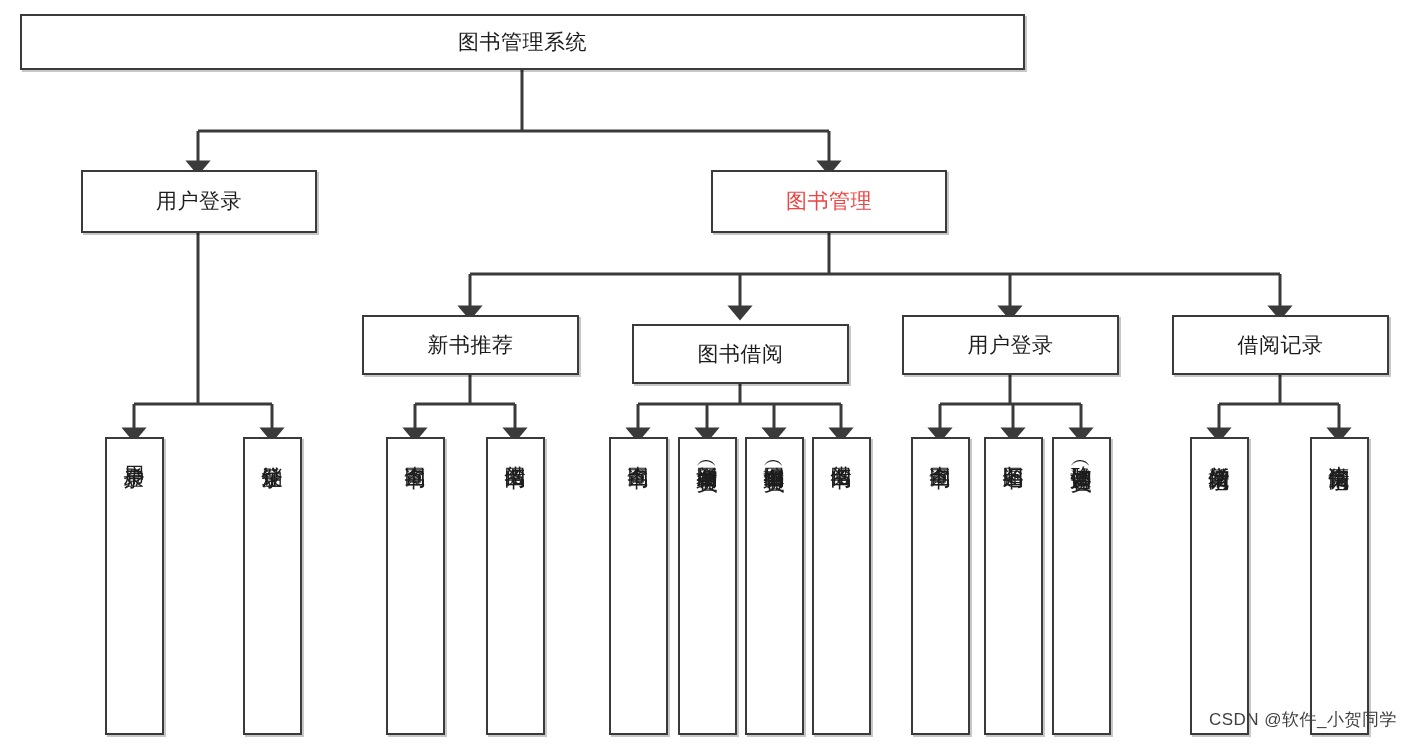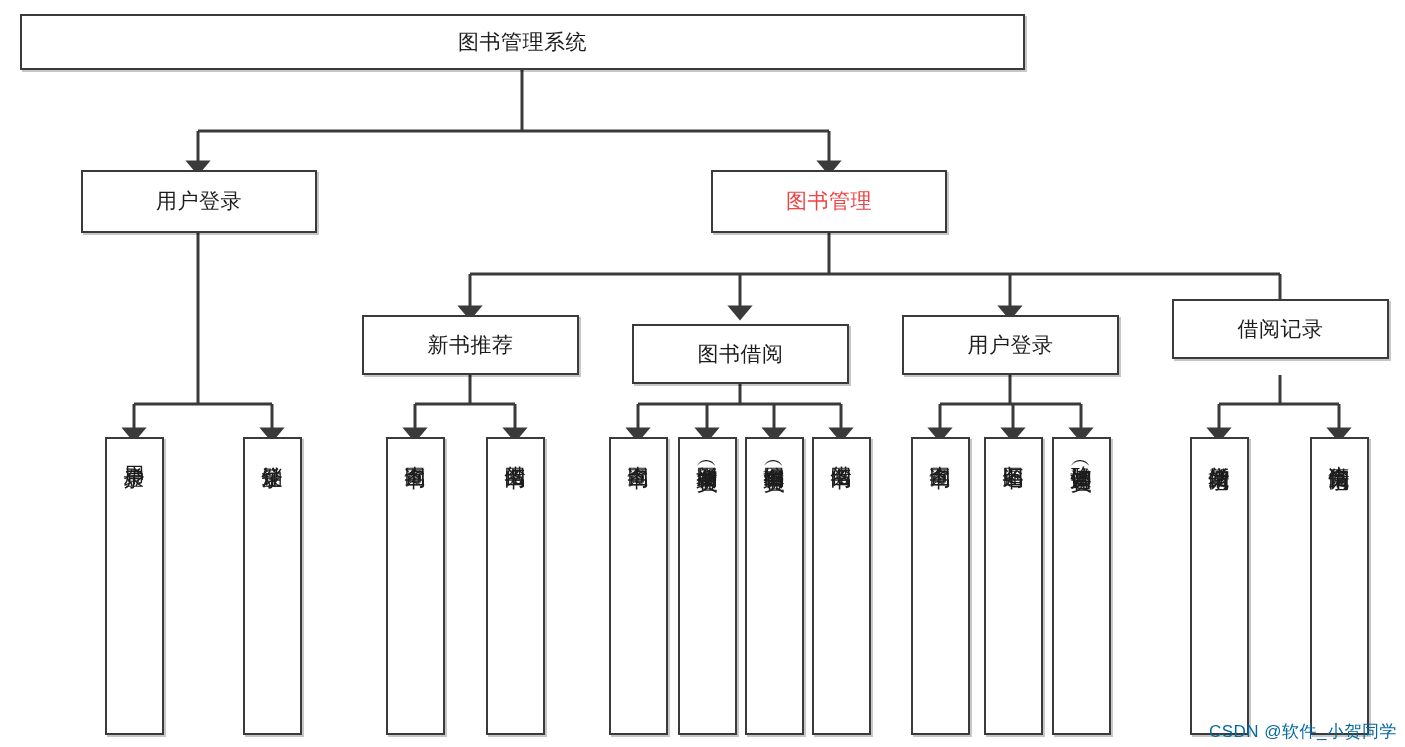--- a/index.html
+++ b/index.html
@@ -53,23 +53,23 @@
   .node.vert .node-label {
     writing-mode: vertical-rl;
     text-orientation: upright;
     font-size: 21px;
     letter-spacing: 1px;
     line-height: 1;
   }
   #watermark {
     position: absolute;
     right: 8px;
-    bottom: 4px;
+    bottom: 16px;
     font-size: 17px;
-    color: #0369a1;
+    color: #404040;
     letter-spacing: 0.5px;
     white-space: nowrap;
     user-select: none;
   }
 </style>
 </head>
 <body>
 
 <div id="canvas">
 
@@ -128,21 +128,21 @@
       </div>
       <div class="node horiz" style="left: 362px; top: 315px; width: 217px; height: 60px; border-color: rgb(58, 58, 58); color: rgb(29, 29, 29);">
         <span class="node-label">新书推荐</span>
       </div>
       <div class="node horiz" style="left: 632px; top: 324px; width: 217px; height: 60px; border-color: rgb(58, 58, 58); color: rgb(29, 29, 29);">
         <span class="node-label">图书借阅</span>
       </div>
       <div class="node horiz" style="left: 902px; top: 315px; width: 217px; height: 60px; border-color: rgb(58, 58, 58); color: rgb(29, 29, 29);">
         <span class="node-label">用户登录</span>
       </div>
-      <div class="node horiz" style="left: 1172px; top: 299px; width: 217px; height: 60px; border-color: rgb(58, 58, 58); color: rgb(29, 29, 29);">
+      <div class="node horiz" style="left: 1172px; top: 315px; width: 217px; height: 60px; border-color: rgb(58, 58, 58); color: rgb(29, 29, 29);">
         <span class="node-label">借阅记录</span>
       </div>
       <div class="node vert" style="left: 105px; top: 437px; width: 59px; height: 298px; border-color: rgb(58, 58, 58); color: rgb(29, 29, 29);">
         <span class="node-label">用户登录</span>
       </div>
       <div class="node vert" style="left: 243px; top: 437px; width: 59px; height: 298px; border-color: rgb(58, 58, 58); color: rgb(29, 29, 29);">
         <span class="node-label">注销登录</span>
       </div>
       <div class="node vert" style="left: 386px; top: 437px; width: 59px; height: 298px; border-color: rgb(58, 58, 58); color: rgb(29, 29, 29);">
         <span class="node-label">查询图书</span>

